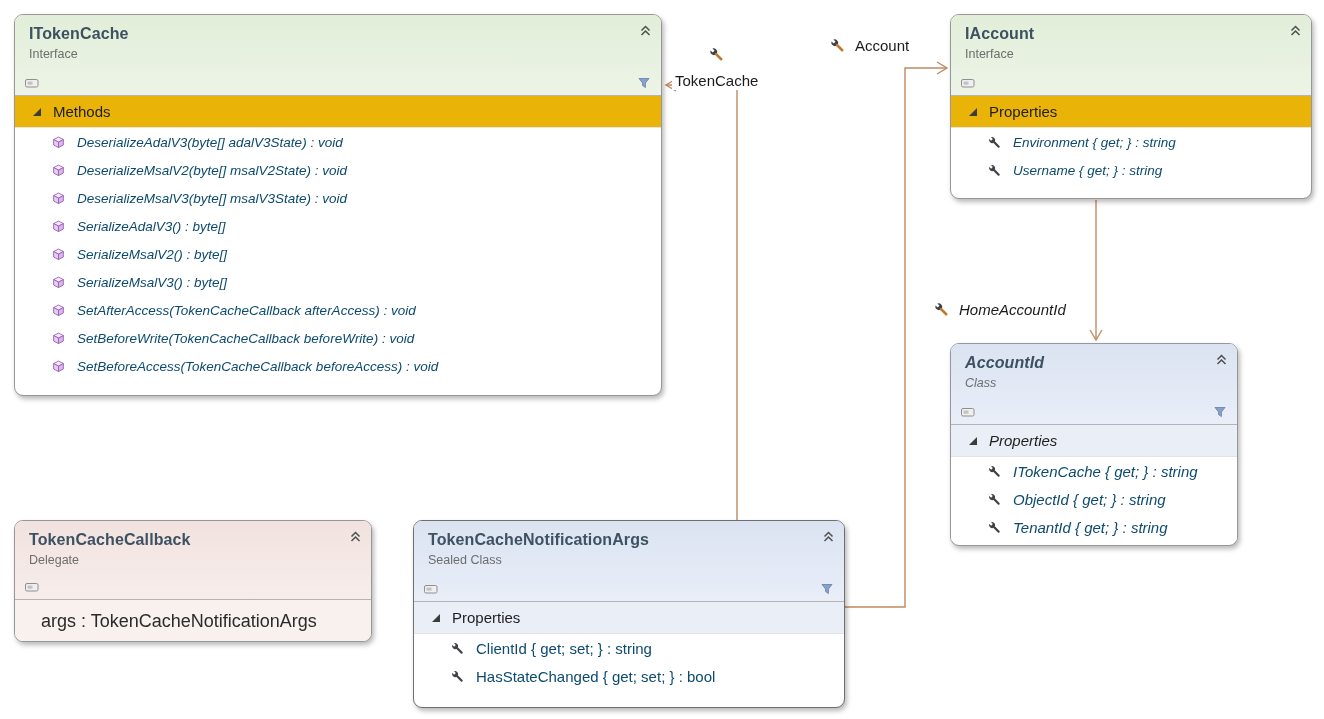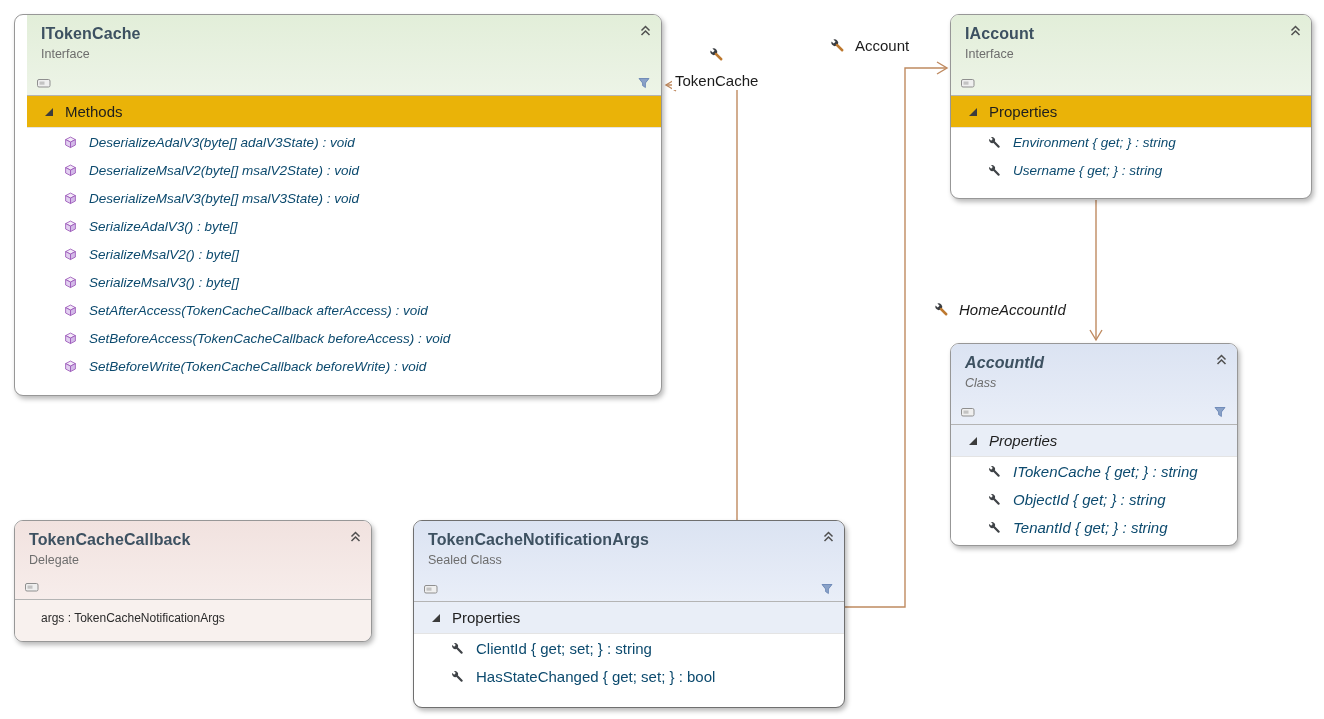--- a/index.html
+++ b/index.html
@@ -12,21 +12,21 @@
 
   
   svg.arrows { position:absolute; left:0; top:0; z-index:1; }
 
   
   .box {
     position:absolute; z-index:2; background:#ffffff;
     border:1px solid #979797; border-radius:9px;
     box-shadow:2px 3px 5px rgba(0,0,0,0.28); overflow:hidden;
   }
-  #b-itokencache        { left:14px;  top:14px;  width:648px; height:382px;padding-left:12px; }
+  #b-itokencache        { left:14px;  top:14px;  width:648px; height:382px; }
   #b-iaccount           { left:950px; top:14px;  width:362px; height:185px; }
   #b-accountid          { left:950px; top:343px; width:288px; height:203px;font-style:italic; }
   #b-tokencachecallback { left:14px;  top:520px; width:358px; height:122px; }
   #b-args               { left:413px; top:520px; width:432px; height:188px; border-color:#6f6f6f; }
 
   .hdr { position:relative; height:80px; padding:10px 14px 0 14px; }
   .hdr.green { background:linear-gradient(180deg,#e2eed9,#edf4e7); }
   .hdr.blue  { background:linear-gradient(180deg,#dbe3f2,#e9eef8); }
   .hdr.pink  { background:linear-gradient(180deg,#f1e2df,#f7edeb); }
   .hdr .title { font-size:16px; font-weight:bold; color:#3d5161; letter-spacing:0.1px; }
@@ -52,21 +52,21 @@
   .mrow {
     height:28px; display:flex; align-items:center; gap:11px;
     padding-left:36px; font-size:15px; color:#0c4a6e; background:#ffffff;
   }
   .mrow.it { font-style:italic; font-size:13.5px; }
   .mrow .micon { flex:0 0 auto; }
 
   .delegate-body {
     border-top:1px solid #b4b4b4; background:#f8f1ee;
     height:calc(100% - 80px); padding:11px 12px 0 26px;
-    font-size:12px; color:#2b2b2b;
+    font-size:18px; color:#2b2b2b;
   }
 
   
   .assoc-label {
     position:absolute; z-index:3; display:flex; align-items:center; gap:9px;
     font-size:15px; color:#1b1b1b; background:#ffffff; padding:1px 3px;
   }
   #al-tokencache    { left:672px; top:45px;flex-direction:column; }
   #al-account       { left:826px; top:36px;justify-content:space-between; }
   #al-homeaccountid { left:930px; top:300px; font-style:italic; }
@@ -177,27 +177,27 @@
     <div class="mrow it">
         <svg class="micon" width="15" height="15" viewBox="0 0 16 16">
           <use href="#cube"></use>
         </svg>
         <span>SetAfterAccess(TokenCacheCallback afterAccess) : void</span>
       </div>
     <div class="mrow it">
         <svg class="micon" width="15" height="15" viewBox="0 0 16 16">
           <use href="#cube"></use>
         </svg>
+        <span>SetBeforeWrite(TokenCacheCallback beforeWrite) : void</span>
+      </div>
+    <div class="mrow it">
+        <svg class="micon" width="15" height="15" viewBox="0 0 16 16">
+          <use href="#cube"></use>
+        </svg>
         <span>SetBeforeAccess(TokenCacheCallback beforeAccess) : void</span>
-      </div>
-    <div class="mrow it">
-        <svg class="micon" width="15" height="15" viewBox="0 0 16 16">
-          <use href="#cube"></use>
-        </svg>
-        <span>SetBeforeWrite(TokenCacheCallback beforeWrite) : void</span>
       </div>
   </div>
 
   <div class="box" id="b-iaccount">
     <div class="hdr green">
       <div class="title">IAccount</div>
       <div class="kind">Interface</div>
       <svg class="winicon" width="14" height="9" viewBox="0 0 14 9">
           <use href="#winicong"></use>
         </svg>

